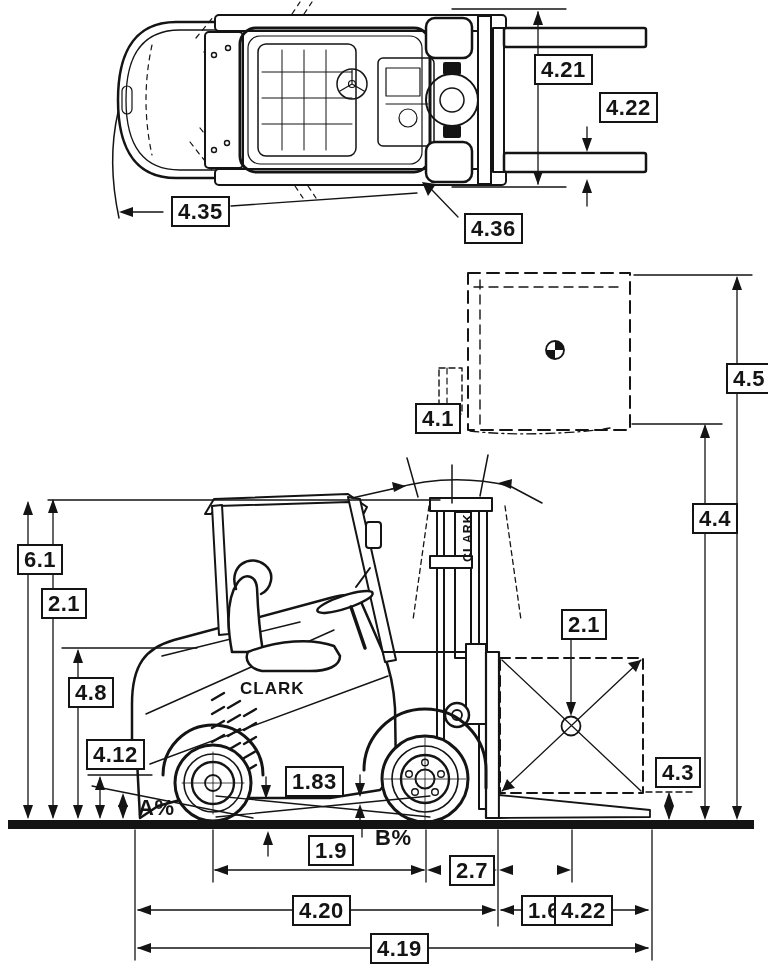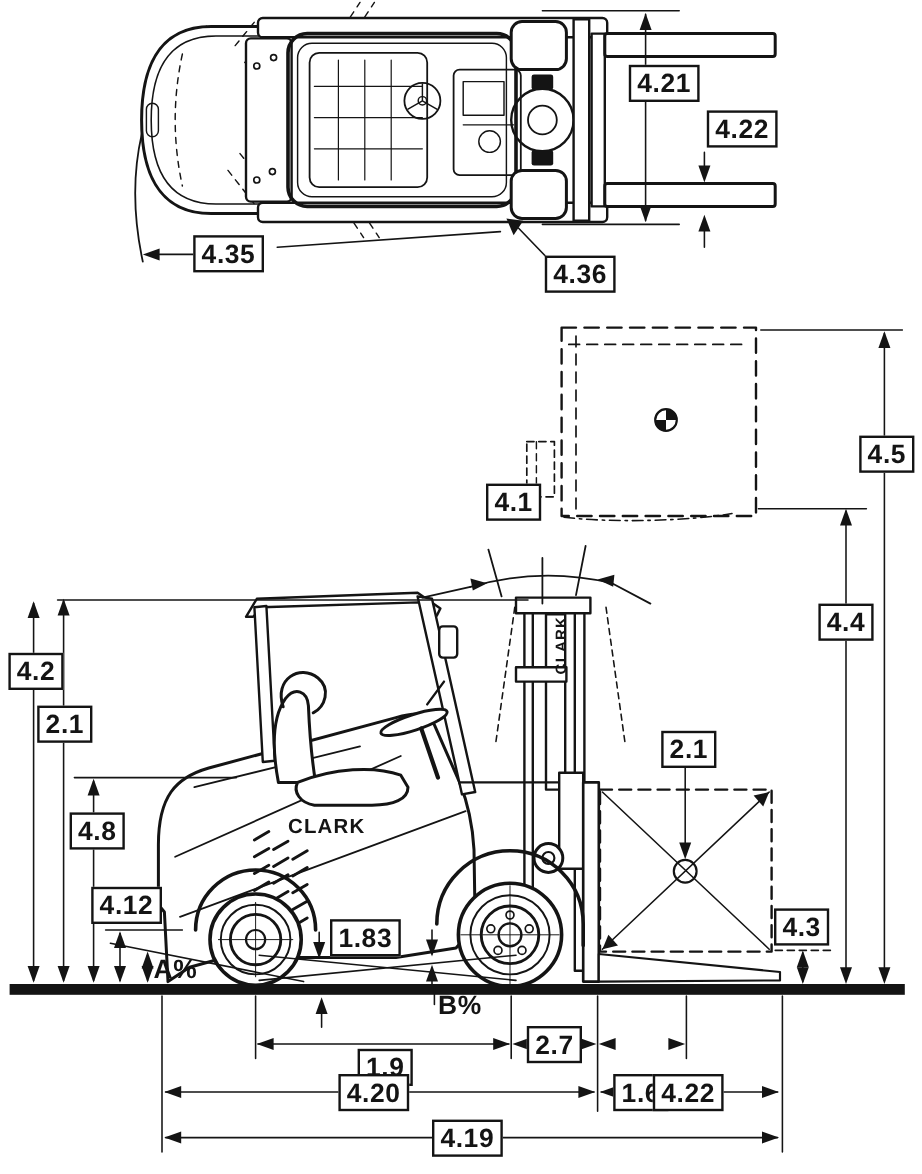--- a/index.html
+++ b/index.html
@@ -1,21 +1,21 @@
 <!DOCTYPE html>
 <html><head>
 <meta charset="utf-8">
 <style>
   html,body{margin:0;padding:0;background:#fff;}
   #stage{position:relative;width:768px;height:978px;background:#fff;overflow:hidden;
          font-family:"Liberation Sans",sans-serif;color:#141414;}
   #art{position:absolute;left:0;top:0;}
   .dim{position:absolute;font-weight:bold;font-size:22px;line-height:27px;
        border:2px solid #141414;background:#fff;padding:0 5px;color:#141414;
-       letter-spacing:.5px;white-space:nowrap;}
+       letter-spacing:.5px;white-space:nowrap;margin-left:10px;}
   .plain{border:none;background:transparent;padding:0;}
   svg text{font-family:"Liberation Sans",sans-serif;fill:#141414;}
 </style>
 </head>
 <body>
 
 <div id="stage">
 
 <svg id="art" width="768" height="978" viewBox="0 0 768 978" stroke="#141414" fill="none" stroke-linecap="round" stroke-linejoin="round">
 
@@ -262,30 +262,30 @@
 </svg>
 
 <div class="dim" style="left:524px;top:54px">4.21</div>
 <div class="dim" style="left:589px;top:92px">4.22</div>
 <div class="dim" style="left:161px;top:196px">4.35</div>
 <div class="dim" style="left:454px;top:213px">4.36</div>
 
 <div class="dim" style="left:405px;top:403px">4.1</div>
 <div class="dim" style="left:716px;top:363px">4.5</div>
 <div class="dim" style="left:682px;top:503px">4.4</div>
-<div class="dim" style="left:7px;top:544px">4.2</div>
+<div class="dim" style="left:7px;top:544px">6.1</div>
 <div class="dim" style="left:31px;top:588px">2.1</div>
 <div class="dim" style="left:58px;top:677px">4.8</div>
 <div class="dim" style="left:76px;top:739px">4.12</div>
 <div class="dim" style="left:551px;top:609px">2.1</div>
 <div class="dim" style="left:645px;top:757px">4.3</div>
 <div class="dim" style="left:275px;top:766px">1.83</div>
 <div class="dim plain" style="left:128px;top:794px">A%</div>
 <div class="dim plain" style="left:365px;top:824px">B%</div>
 
-<div class="dim" style="left:298px;top:874px">1.9</div>
+<div class="dim" style="left:298px;top:835px">1.9</div>
 <div class="dim" style="left:439px;top:855px">2.7</div>
 <div class="dim" style="left:511px;top:895px">1.6</div>
 <div class="dim" style="left:282px;top:895px">4.20</div>
 <div class="dim" style="left:544px;top:895px">4.22</div>
 <div class="dim" style="left:360px;top:933px">4.19</div>
 
 </div>
 
 </body></html>

